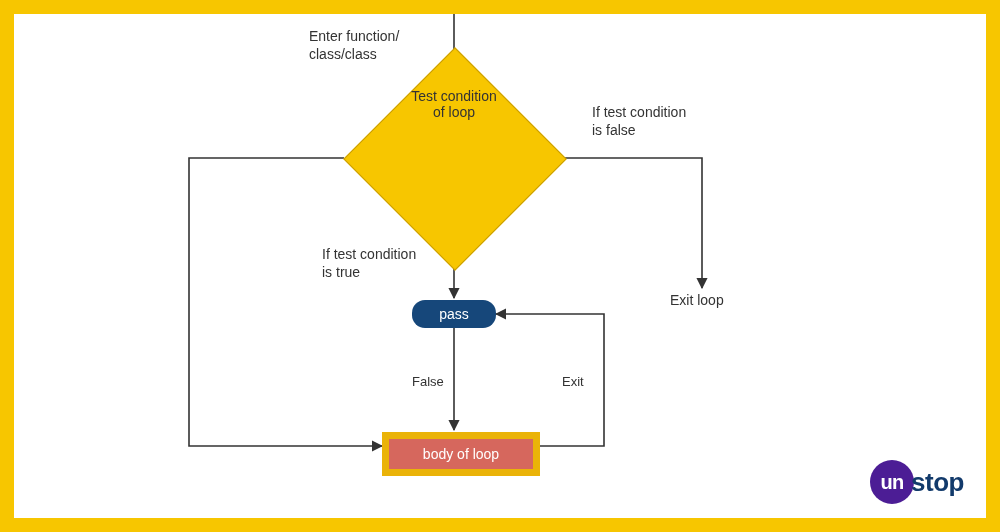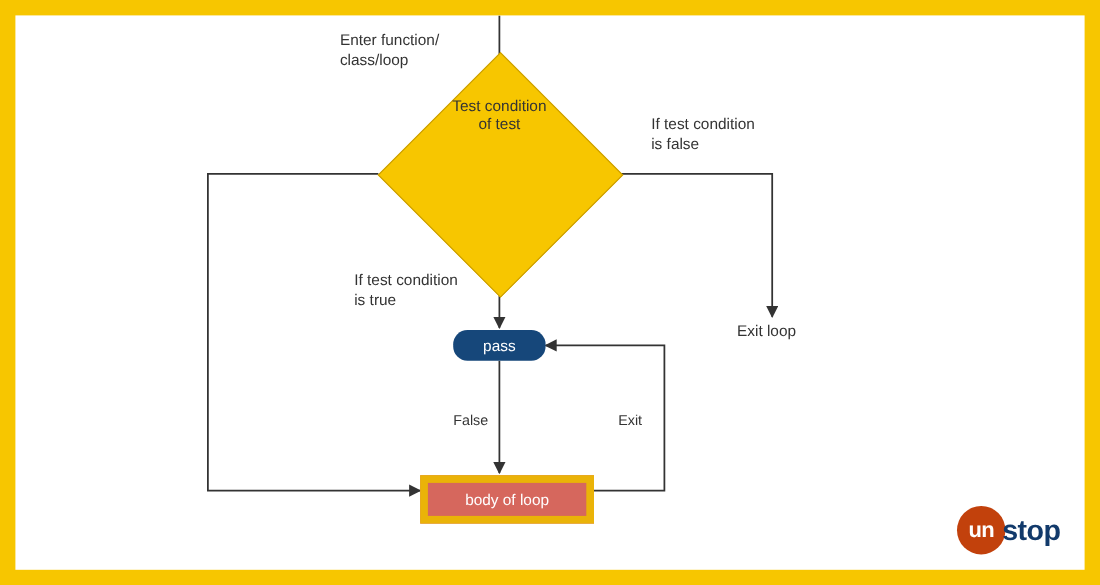--- a/index.html
+++ b/index.html
@@ -6,21 +6,21 @@
   .frame{box-sizing:border-box;width:1000px;height:532px;border:14px solid #F7C600;background:#ffffff;position:relative;}
   svg{position:absolute;left:0;top:0;width:972px;height:504px;}
   .label{position:absolute;font-size:14px;color:#333;line-height:1.25;}
   .small{font-size:13px;}
   .pass{position:absolute;background:#16477a;color:#fff;font-size:14px;text-align:center;display:flex;align-items:center;justify-content:center;}
   .body{position:absolute;background:#d6675d;color:#ffffff;font-size:14px;text-align:center;display:flex;align-items:center;justify-content:center;border:7px solid #eab308;}
   .diamond-wrap{position:absolute;}
   .diamond{width:156px;height:156px;background:#F7C600;transform:rotate(45deg);border:1px solid #c99d00;}
   .diamond-text{position:absolute;left:0;top:0;width:156px;height:156px;display:flex;align-items:flex-start;justify-content:center;text-align:center;font-size:14px;color:#333;padding:8px;box-sizing:border-box;}
   .logo{position:absolute;right:22px;bottom:14px;display:flex;align-items:center;}
-  .logo-circle{width:44px;height:44px;border-radius:50%;background:#c2410c;display:flex;align-items:center;justify-content:center;color:#fff;font-weight:700;font-size:20px;letter-spacing:-0.5px;}
+  .logo-circle{width:44px;height:44px;border-radius:50%;background:#4c1d95;display:flex;align-items:center;justify-content:center;color:#fff;font-weight:700;font-size:20px;letter-spacing:-0.5px;}
   .logo-tail{font-weight:700;font-size:26px;color:#123a6b;margin-left:-3px;letter-spacing:-0.5px;}
 </style>
 </head>
 <body>
 <div class="frame">
 
 <svg>
   <defs>
     <marker id="arrow" viewBox="0 0 10 10" refX="9" refY="5" markerWidth="7" markerHeight="7" orient="auto-start-reverse">
       <path d="M 0 0 L 10 5 L 0 10 z" fill="#333"></path>
@@ -38,36 +38,36 @@
   <polyline points="330,144 175,144 175,432 368,432" fill="none" stroke="#333" stroke-width="1.6" marker-end="url(#arrow)"></polyline>
 
   <polyline points="512,432 590,432 590,300 482,300" fill="none" stroke="#333" stroke-width="1.6" marker-end="url(#arrow)"></polyline>
 </svg>
 
 <div class="diamond-wrap" style="left:362px;top:66px;">
   <div class="diamond"></div>
   <div class="diamond-text">
     <div>
       <span>Test condition</span><br>
-      <span>of test</span>
+      <span>of loop</span>
     </div>
   </div>
 </div>
 
 <div class="pass" style="left:398px;top:286px;width:84px;height:28px;border-radius:13px;">
   <span>pass</span>
 </div>
 
 <div class="body" style="left:368px;top:418px;width:144px;height:30px;">
   <span>body of loop</span>
 </div>
 
 <div class="label" style="left:295px;top:14px;text-align:left;">
   <span>Enter function/</span><br>
-  <span>class/loop</span>
+  <span>class/class</span>
 </div>
 
 <div class="label" style="left:578px;top:90px;text-align:left;">
   <span>If test condition</span><br>
   <span>is false</span>
 </div>
 
 <div class="label" style="left:308px;top:232px;text-align:left;">
   <span>If test condition</span><br>
   <span>is true</span>

